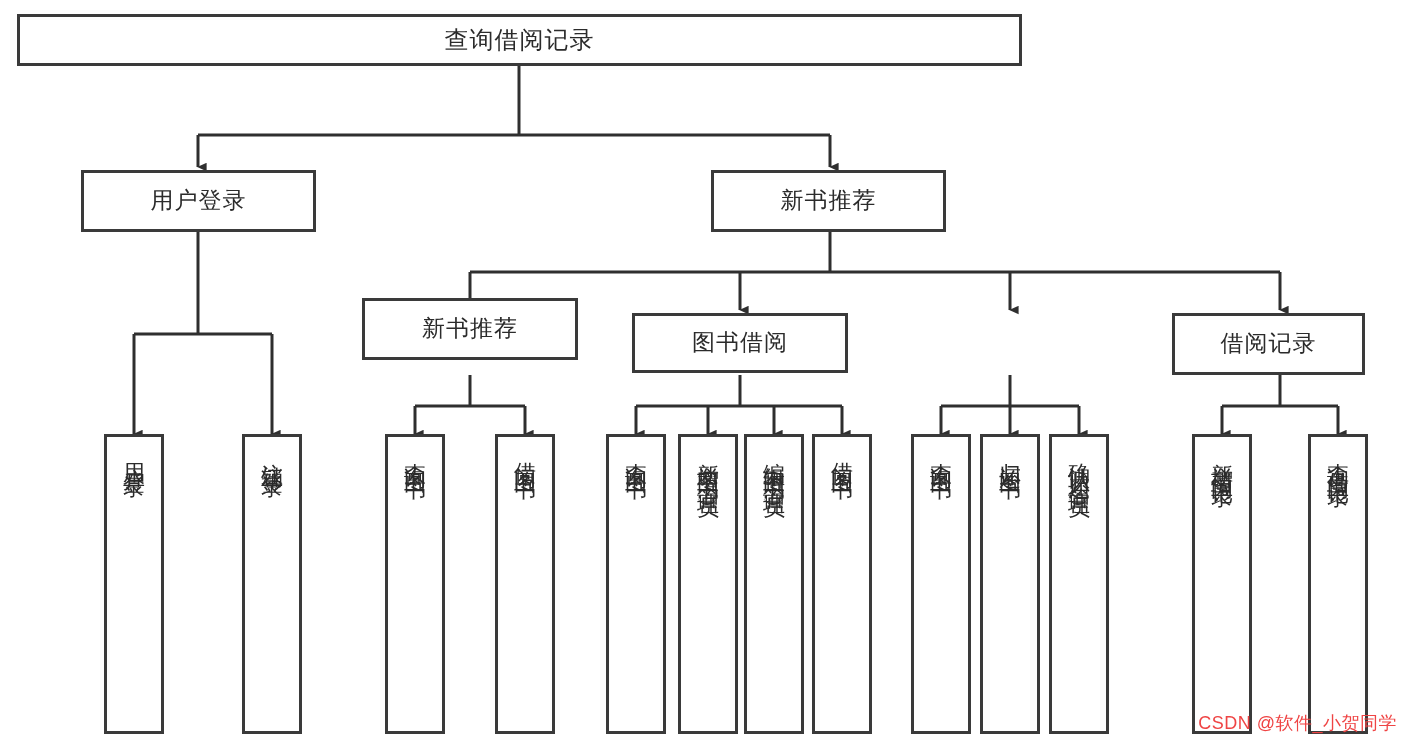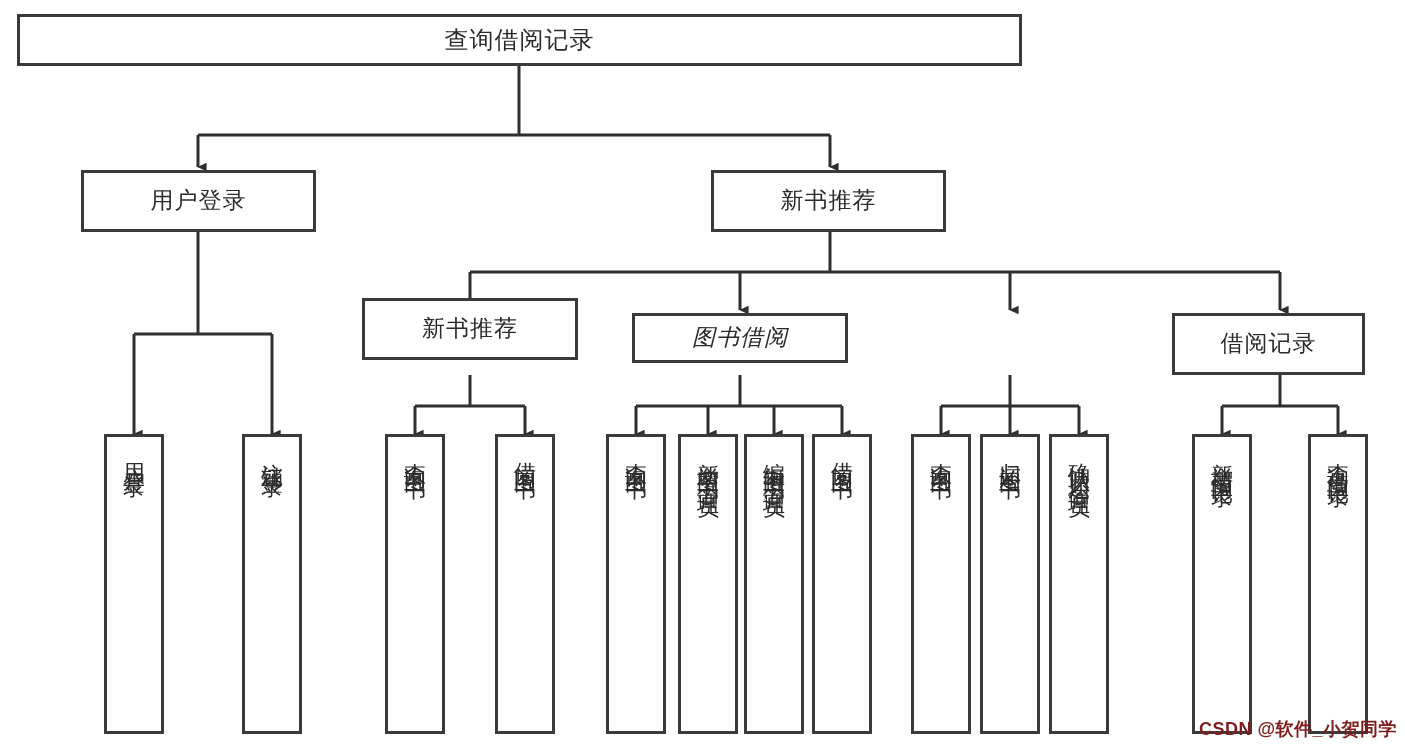--- a/index.html
+++ b/index.html
@@ -56,27 +56,26 @@
     letter-spacing: 5px;
     line-height: 1.0;
     white-space: nowrap;
   }
   .node.root .label {
     font-size: 24px;
   }
   #watermark {
     position: absolute;
     right: 8px;
-    bottom: 6px;
-    color: #7f1d1d;
+    bottom: 12px;
+    color: #ef4444;
     font-size: 18px;
     letter-spacing: 0.5px;
     z-index: 3;
     white-space: nowrap;
-    font-weight: bold;
   }
 </style>
 </head>
 <body>
 
 <div id="canvas">
 
   <svg id="wires" viewBox="0 0 1405 747" xmlns="http://www.w3.org/2000/svg">
     <defs>
       <marker id="arrow" markerWidth="10" markerHeight="10" refX="4.2" refY="8.6" orient="auto" markerUnits="userSpaceOnUse">
@@ -137,21 +136,21 @@
   <div class="node" style="left:81px; top:170px; width:235px; height:62px;">
     <span class="label">用户登录</span>
   </div>
   <div class="node" style="left:711px; top:170px; width:235px; height:62px;">
     <span class="label">新书推荐</span>
   </div>
 
   <div class="node" style="left:362px; top:298px; width:216px; height:62px;">
     <span class="label">新书推荐</span>
   </div>
-  <div class="node" style="left:632px; top:313px; width:216px; height:50px;font-style:italic;">
+  <div class="node" style="left:632px; top:313px; width:216px; height:60px;">
     <span class="label">图书借阅</span>
   </div>
   <div class="node" style="left:1172px; top:313px; width:193px; height:62px;">
     <span class="label">借阅记录</span>
   </div>
 
   <div class="node leaf" style="left:104px; top:434px; width:60px; height:300px;">
     <span class="label">用户登录</span>
   </div>
   <div class="node leaf" style="left:242px; top:434px; width:60px; height:300px;">

